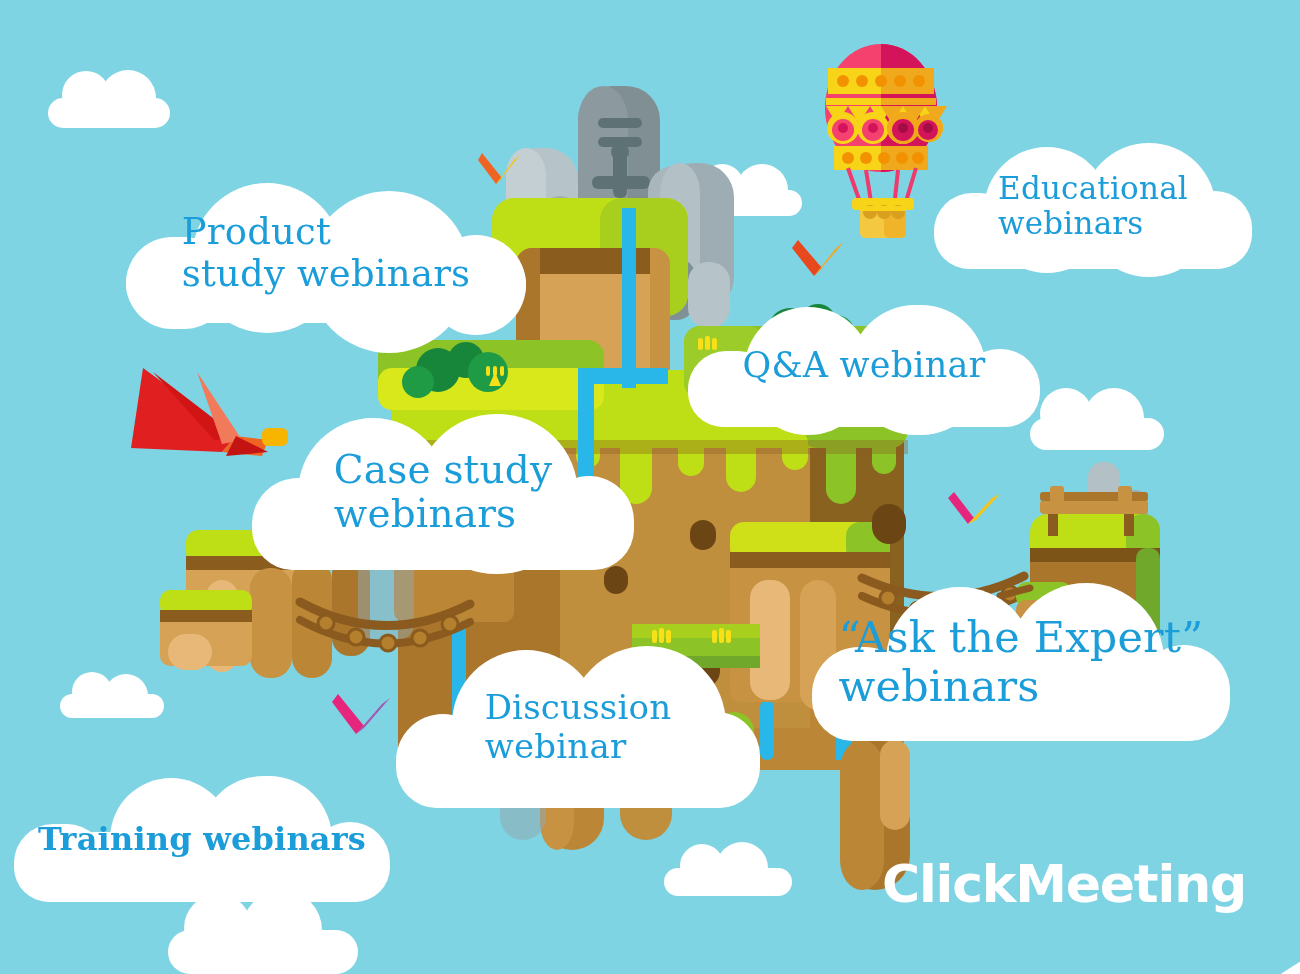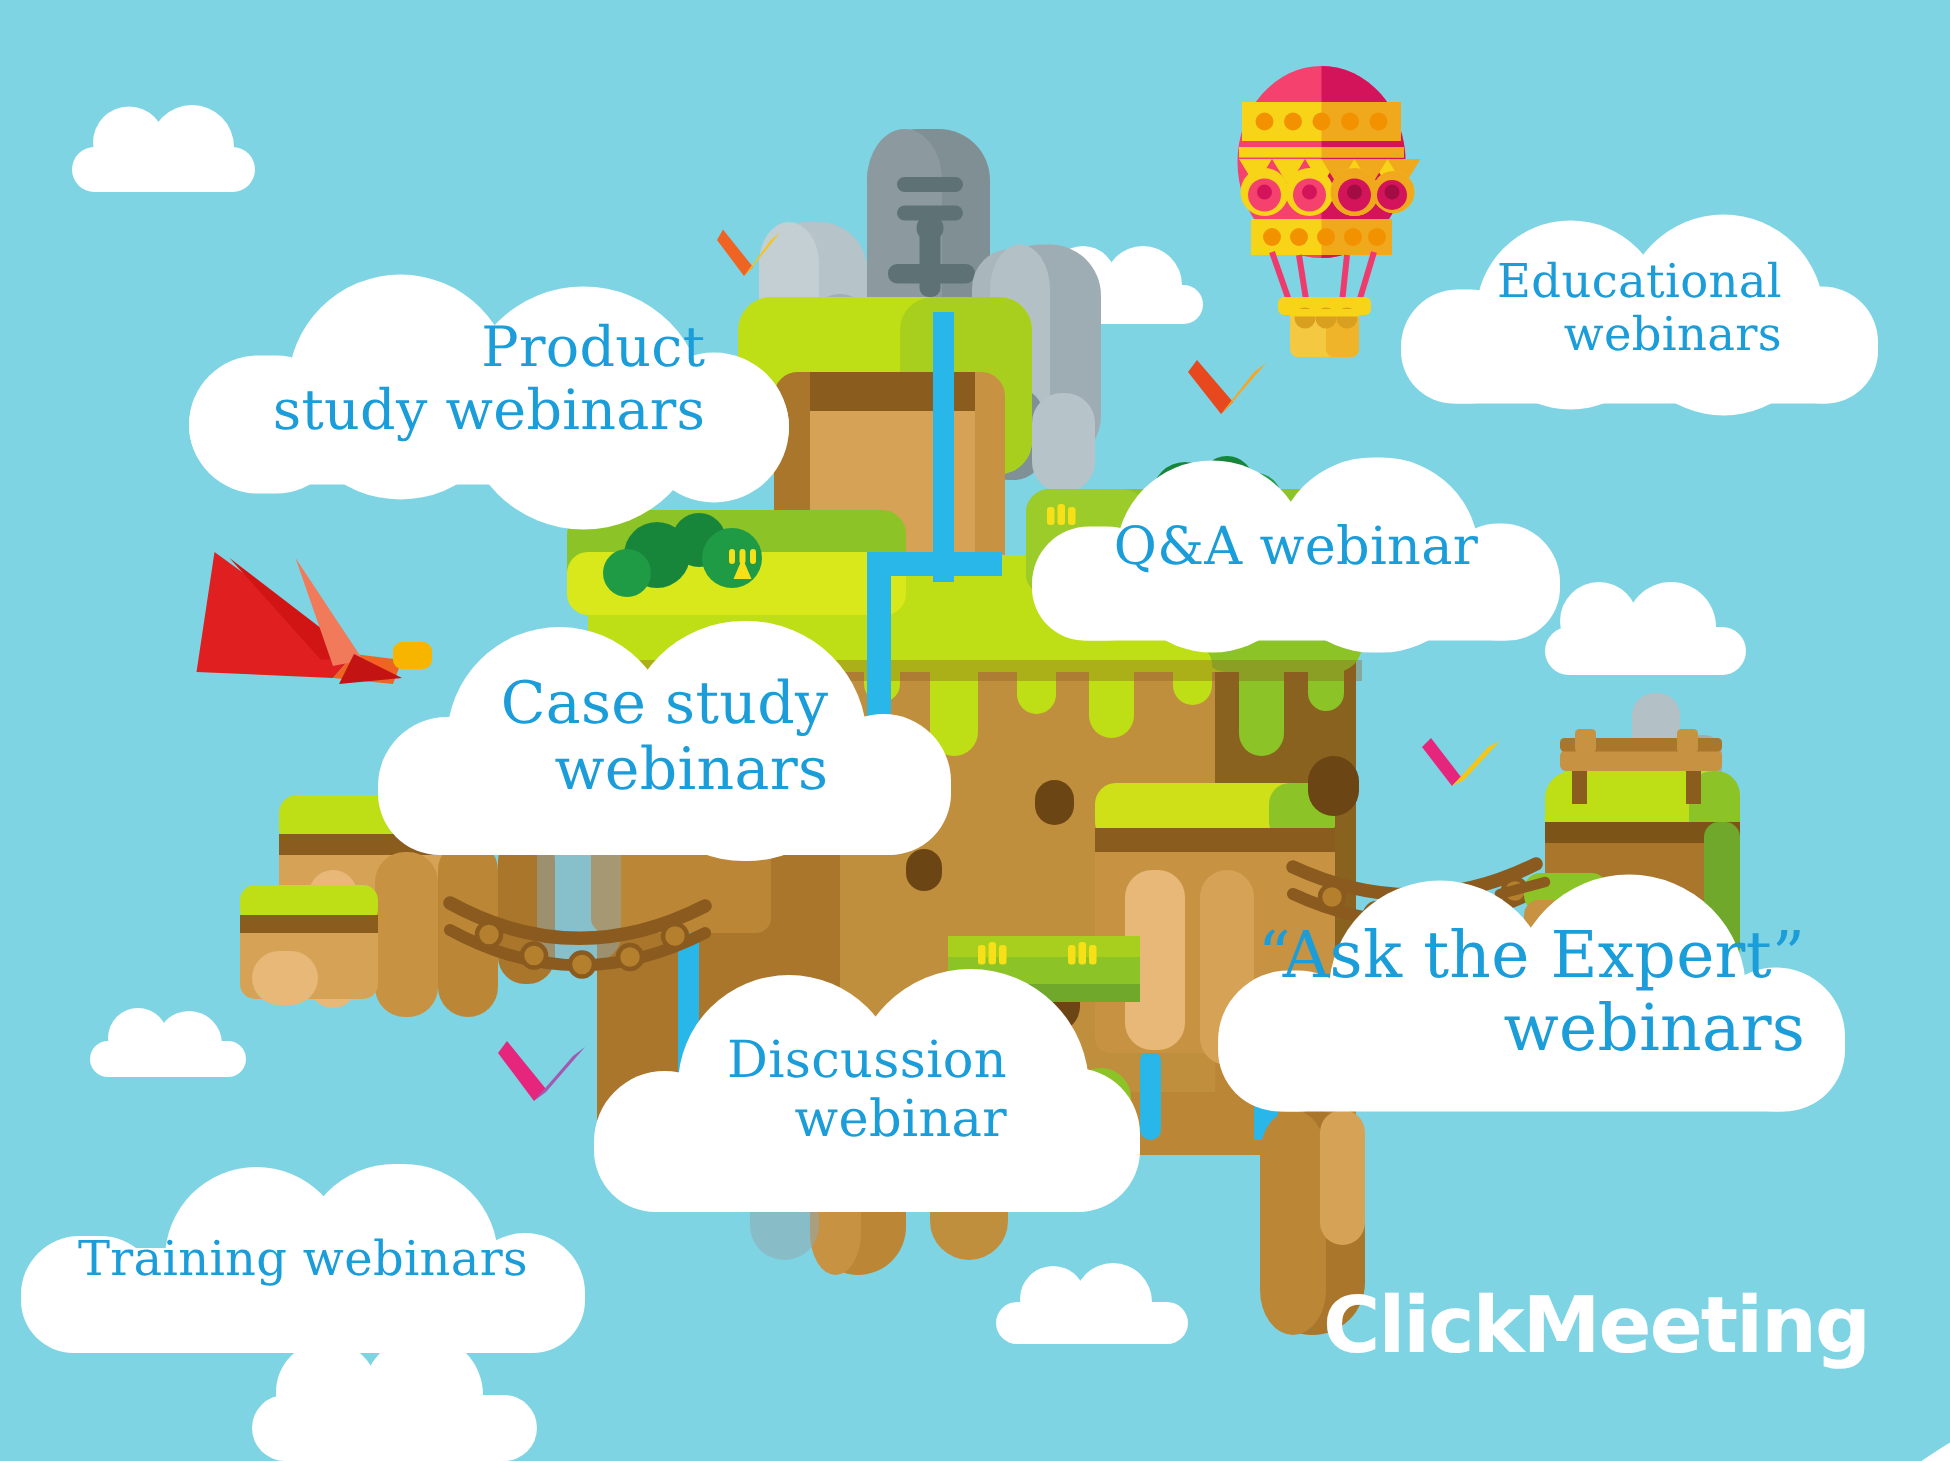--- a/index.html
+++ b/index.html
@@ -7,21 +7,21 @@
   #stage{
     position:relative;width:1300px;height:974px;overflow:hidden;
     background:#7fd4e4;
   }
   #stage svg{position:absolute;top:0;left:0;width:1300px;height:974px;display:block;}
 
   
   .cloud-label{
     position:absolute;
     display:flex;align-items:center;justify-content:center;
-    text-align:right;
+    text-align:left;
     color:#1b9dd9;
     font-family:"DejaVu Serif", serif;
     line-height:1.14;
     white-space:pre-line;
     letter-spacing:.2px;
     z-index:40;
     pointer-events:auto;
   }
   .cl-text{position:relative;z-index:2;}
 
@@ -460,21 +460,21 @@
       <span style="left:0;top:80px;width:364px;height:82px;border-radius:41px;"></span>
       <span style="left:56px;top:4px;width:148px;height:152px;"></span>
       <span style="left:172px;top:0px;width:158px;height:158px;"></span>
       <span style="left:276px;top:66px;width:88px;height:96px;"></span>
       <span style="left:0px;top:68px;width:94px;height:94px;"></span>
     </div>
     <div class="cl-text">Discussion
 webinar</div>
   </div>
 
-  <div class="cloud-label" style="left:14px;top:776px;width:376px;height:126px;font-size:32px;">
+  <div class="cloud-label" style="left:14px;top:776px;width:376px;height:126px;font-size:32px;font-weight:bold;">
     <div class="cloud-shape">
       <span style="left:0;top:56px;width:376px;height:70px;border-radius:35px;"></span>
       <span style="left:96px;top:2px;width:122px;height:122px;"></span>
       <span style="left:186px;top:0px;width:132px;height:126px;"></span>
       <span style="left:296px;top:46px;width:80px;height:80px;"></span>
       <span style="left:0px;top:48px;width:92px;height:78px;"></span>
     </div>
     <div class="cl-text">Training webinars</div>
   </div>
 

